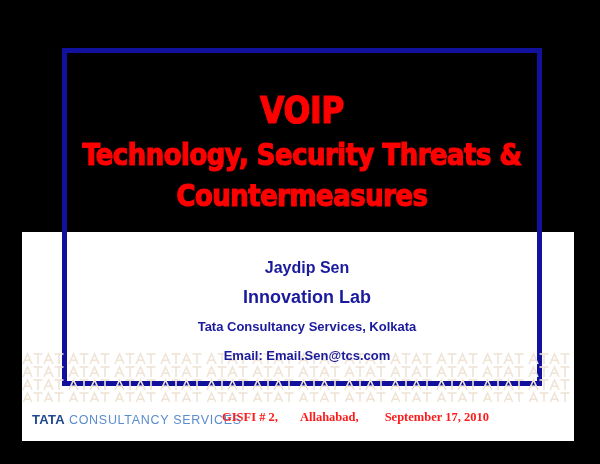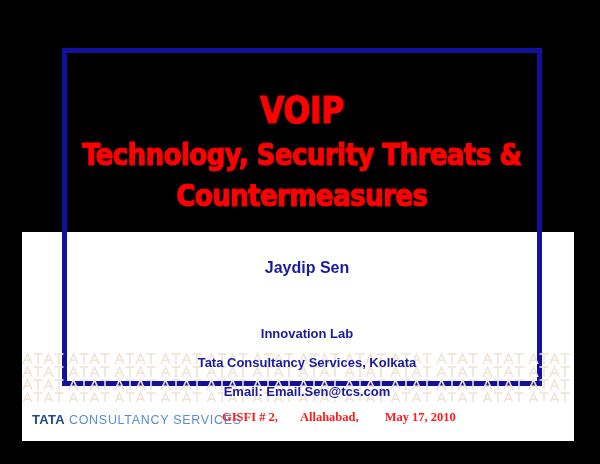--- a/index.html
+++ b/index.html
@@ -104,23 +104,22 @@
     font-family: "Liberation Sans", sans-serif;
     font-weight: bold;
     white-space: nowrap;
     padding-left: 10px;
   }
   #author-name {
     font-size: 16px;
     line-height: 30px;
   }
   #author-org {
-    font-size: 13px;
+    font-size: 18px;
     line-height: 29px;
-    margin-top: 36px;
   }
   #author-company {
     font-size: 13px;
     line-height: 29px;
   }
   #author-email {
     font-size: 13px;
     line-height: 29px;
   }
 
@@ -224,19 +223,19 @@
       <div class="author-line" id="author-org">Innovation Lab</div>
       <div class="author-line" id="author-company">Tata Consultancy Services, Kolkata</div>
       <div class="author-line" id="author-email">Email: Email.Sen@tcs.com</div>
     </div>
 
     <div id="footer">
       <div id="tcs-logo">
         <span id="tcs-tata">TATA</span><span id="tcs-rest">CONSULTANCY SERVICES</span>
       </div>
       <div id="event-info">
-        <span class="seg">GISFI # 2,</span><span id="event-sep-1"></span><span class="seg">Allahabad,</span><span id="event-sep-2"></span><span class="seg">May 17, 2010</span>
+        <span class="seg">GISFI # 2,</span><span id="event-sep-1"></span><span class="seg">Allahabad,</span><span id="event-sep-2"></span><span class="seg">September 17, 2010</span>
       </div>
     </div>
 
   </div>
 
 </div>
 
 </body></html>

